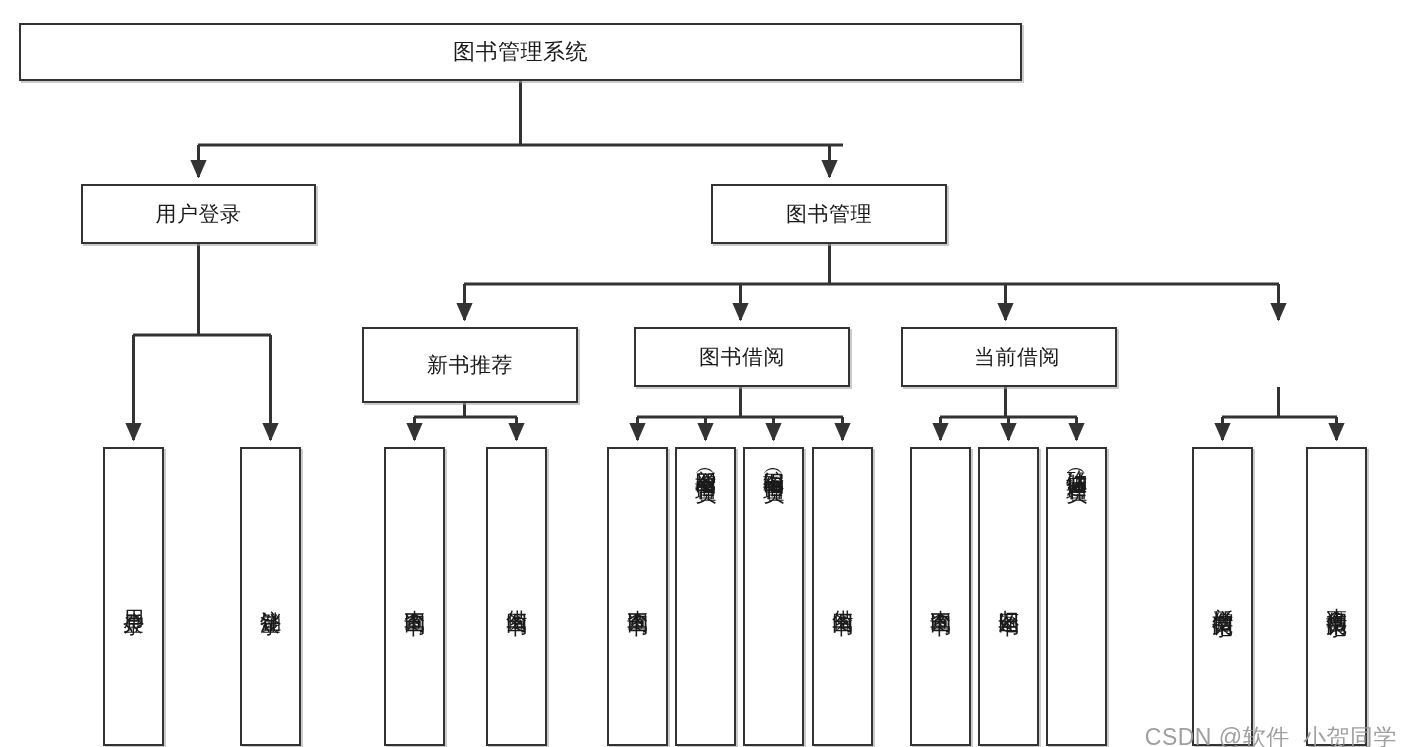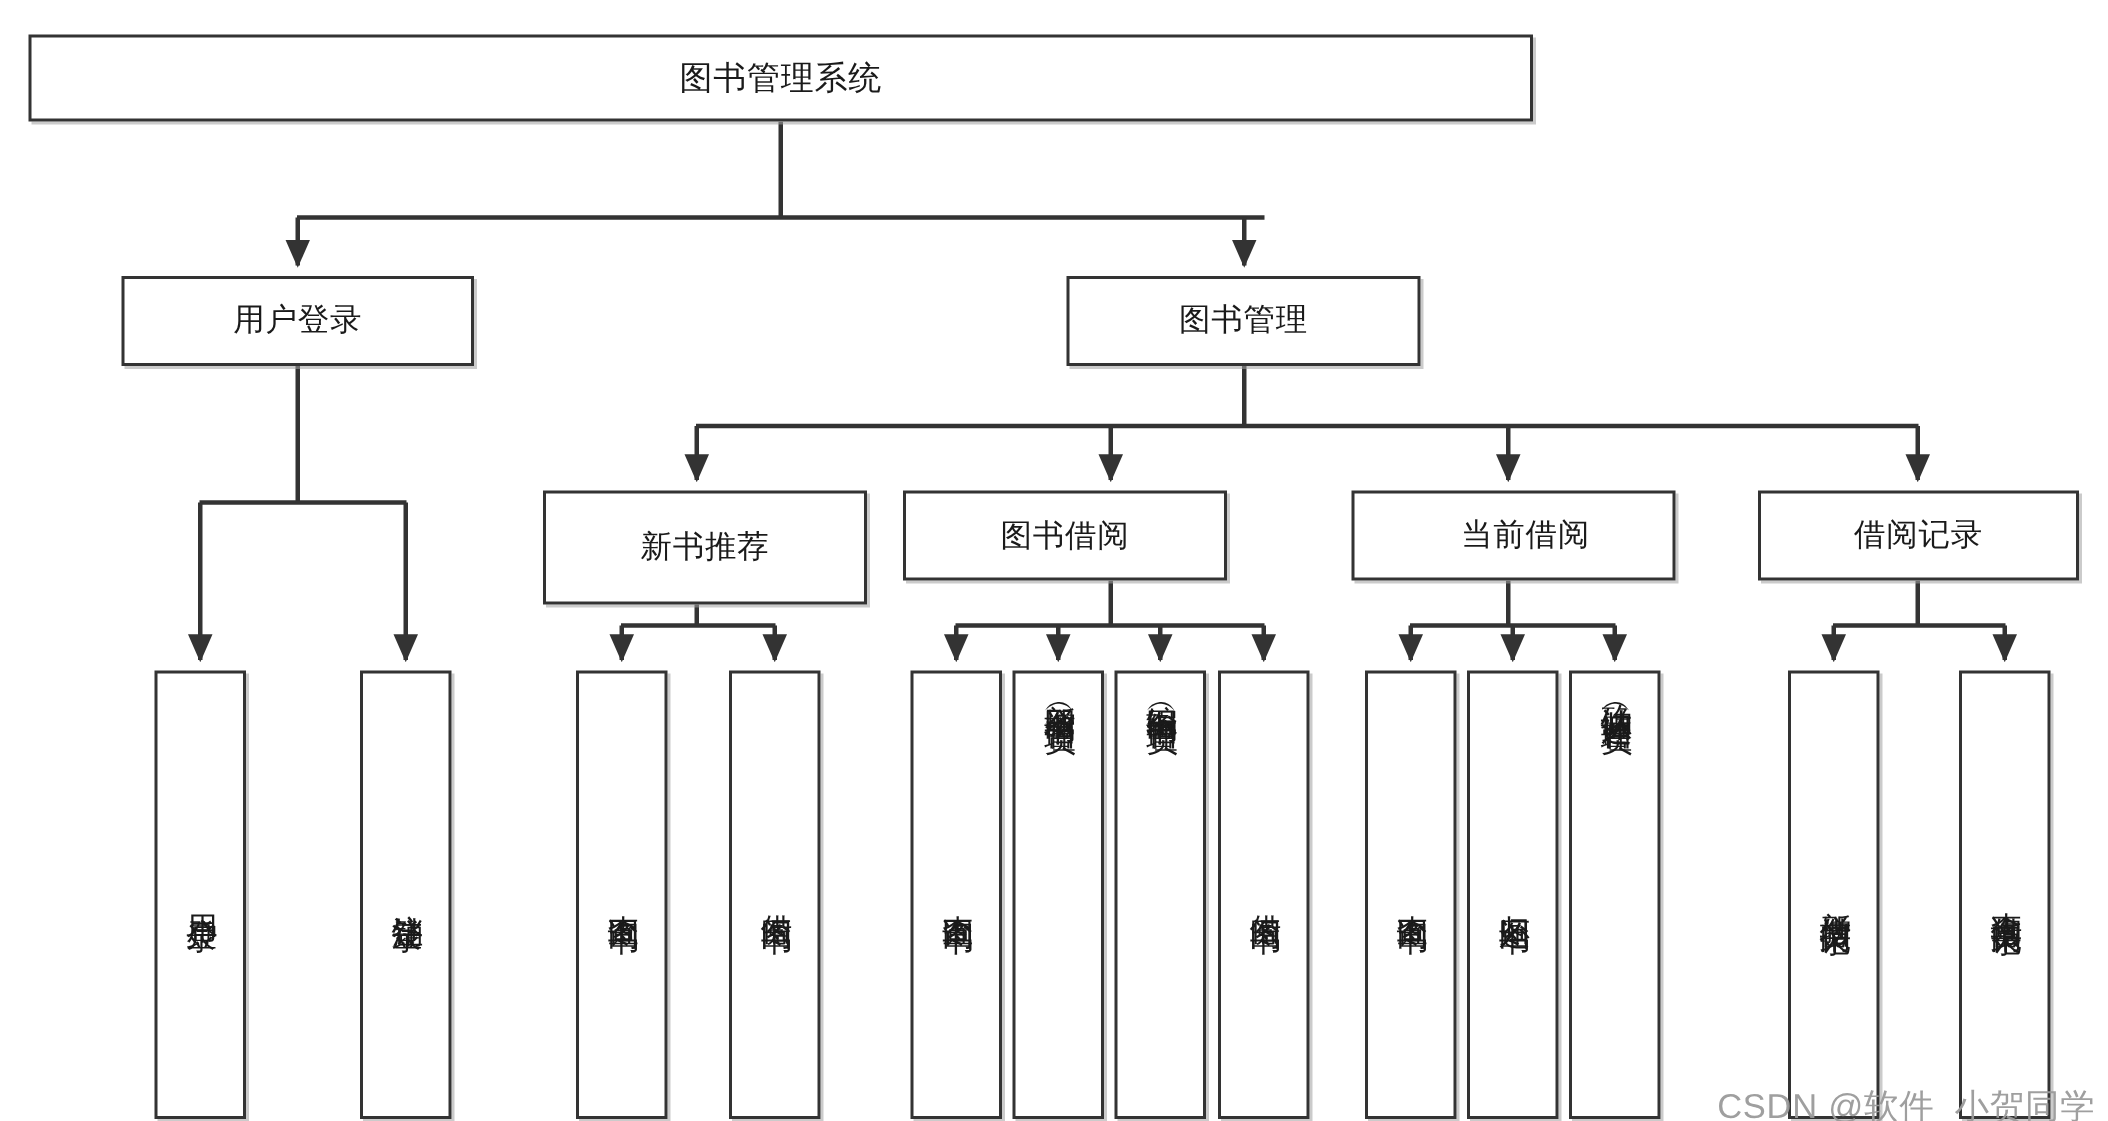--- a/index.html
+++ b/index.html
@@ -143,29 +143,26 @@
   <div class="node horiz" style="left:81px; top:172px; width:235px; height:60px;">
     <span class="label">用户登录</span>
   </div>
   <div class="node horiz" style="left:711px; top:172px; width:236px; height:60px;">
     <span class="label">图书管理</span>
   </div>
 
   <div class="node horiz" style="left:362px; top:315px; width:216px; height:76px;">
     <span class="label">新书推荐</span>
   </div>
-  <div class="node horiz" style="left:602px; top:315px; width:216px; height:60px;font-family:Liberation Serif, serif;">
+  <div class="node horiz" style="left:634px; top:315px; width:216px; height:60px;">
     <span class="label">图书借阅</span>
   </div>
   <div class="node horiz" style="left:901px; top:315px; width:216px; height:60px;padding-left:16px;">
     <span class="label">当前借阅</span>
   </div>
-  <div class="node horiz" style="left:1172px; top:315px; width:214px; height:60px;">
-    <span class="label">借阅记录</span>
-  </div>
 
   <div class="node vert centered" style="left:103px; top:435px; width:61px; height:299px;">
     <span class="label">用户登录</span>
   </div>
   <div class="node vert centered" style="left:240px; top:435px; width:61px; height:299px;">
     <span class="label">注销登录</span>
   </div>
 
   <div class="node vert centered" style="left:384px; top:435px; width:61px; height:299px;">
     <span class="label">查询图书</span>

